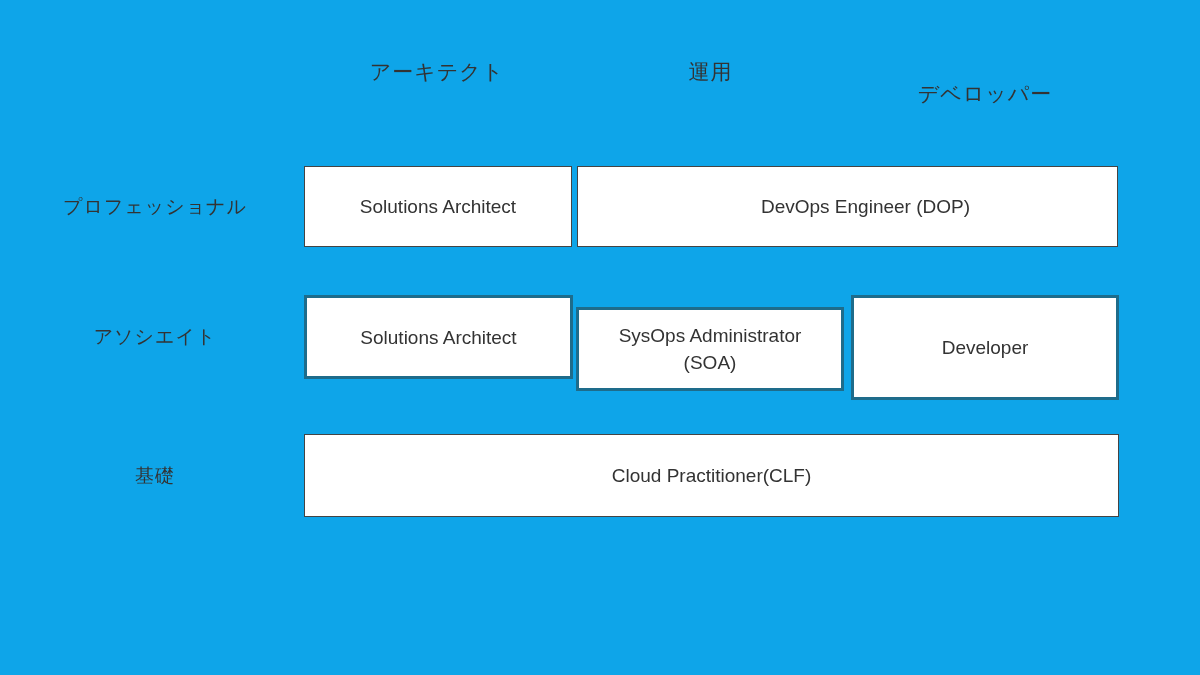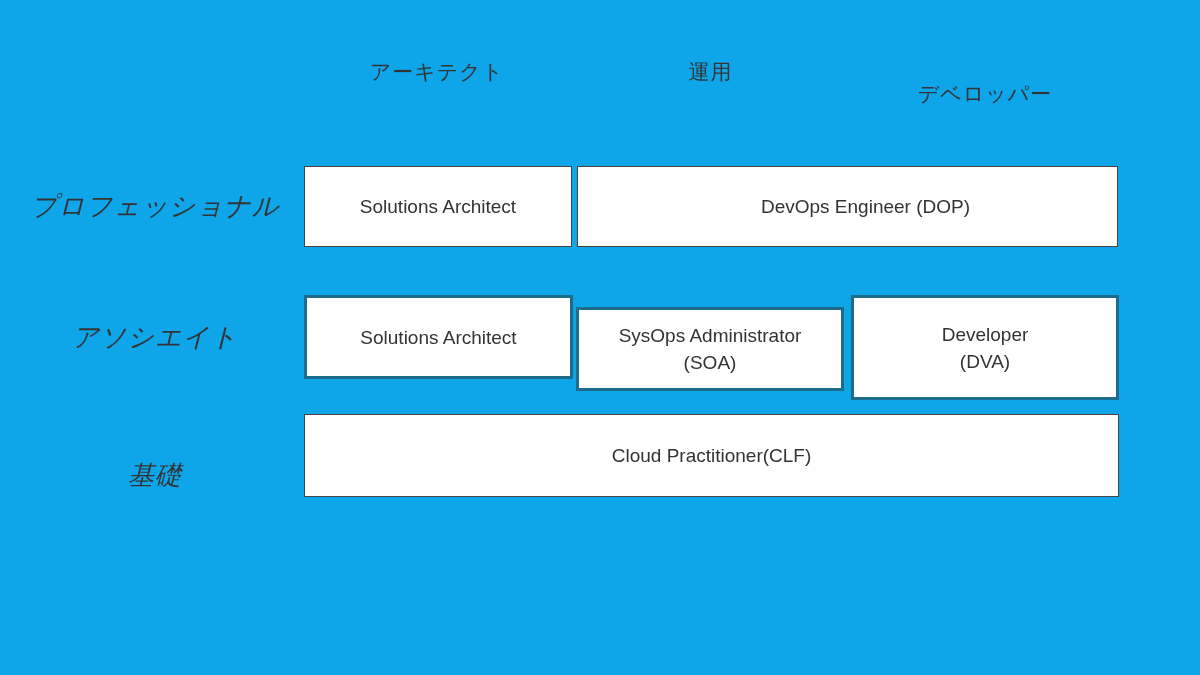--- a/index.html
+++ b/index.html
@@ -33,24 +33,23 @@
   }
   .ch-architect { left: 303px; top: 57px; width: 268px; }
   .ch-operations { left: 577px; top: 57px; width: 267px; }
   .ch-developer { left: 851px; top: 57px; width: 268px; margin-top: 22px; }
 
   .row-label {
     position: absolute;
     display: flex;
     align-items: center;
     justify-content: center;
-    font-size: 26px;
+    font-size: 19px;
     letter-spacing: 1px;
     color: var(--text);
-    font-style: italic;
   }
   .rl-professional { left: 28px; top: 166px; width: 254px; height: 81px; }
   .rl-associate    { left: 28px; top: 295px; width: 254px; height: 84px; }
   .rl-foundation   { left: 28px; top: 434px; width: 254px; height: 83px; }
 
   .box {
     position: absolute;
     box-sizing: border-box;
     background: #ffffff;
     display: flex;
@@ -63,21 +62,21 @@
     color: var(--text);
   }
   .box.plain { border: 1px solid var(--box_border); }
   .box.accent { border: 3px solid var(--accent); }
 
   .b-sap { left: 304px; top: 166px; width: 268px; height: 81px; }
   .b-dop { left: 577px; top: 166px; width: 541px; height: 81px; padding-left: 36px; }
   .b-saa { left: 304px; top: 295px; width: 269px; height: 84px; }
   .b-soa { left: 576px; top: 295px; width: 268px; height: 84px; margin-top: 12px; }
   .b-dva { left: 851px; top: 295px; width: 268px; height: 105px; text-align: center; }
-  .b-clf { left: 304px; top: 414px; width: 815px; height: 83px; }
+  .b-clf { left: 304px; top: 434px; width: 815px; height: 83px; }
 
   .box .line { width: 100%; }
 </style>
 </head>
 <body>
 
 <div class="canvas">
 
   <div class="col-header ch-architect">アーキテクト</div>
   <div class="col-header ch-operations">運用</div>
@@ -96,20 +95,19 @@
 
   <div class="box accent b-saa">
     <div class="line">Solutions Architect</div>
   </div>
   <div class="box accent b-soa">
     <div class="line">SysOps Administrator</div>
     <div class="line">(SOA)</div>
   </div>
   <div class="box accent b-dva">
     <div class="line">Developer</div>
-    <div class="line">(DVA)</div>
   </div>
 
   <div class="box plain b-clf">
     <div class="line">Cloud Practitioner(CLF)</div>
   </div>
 
 </div>
 
 </body></html>

